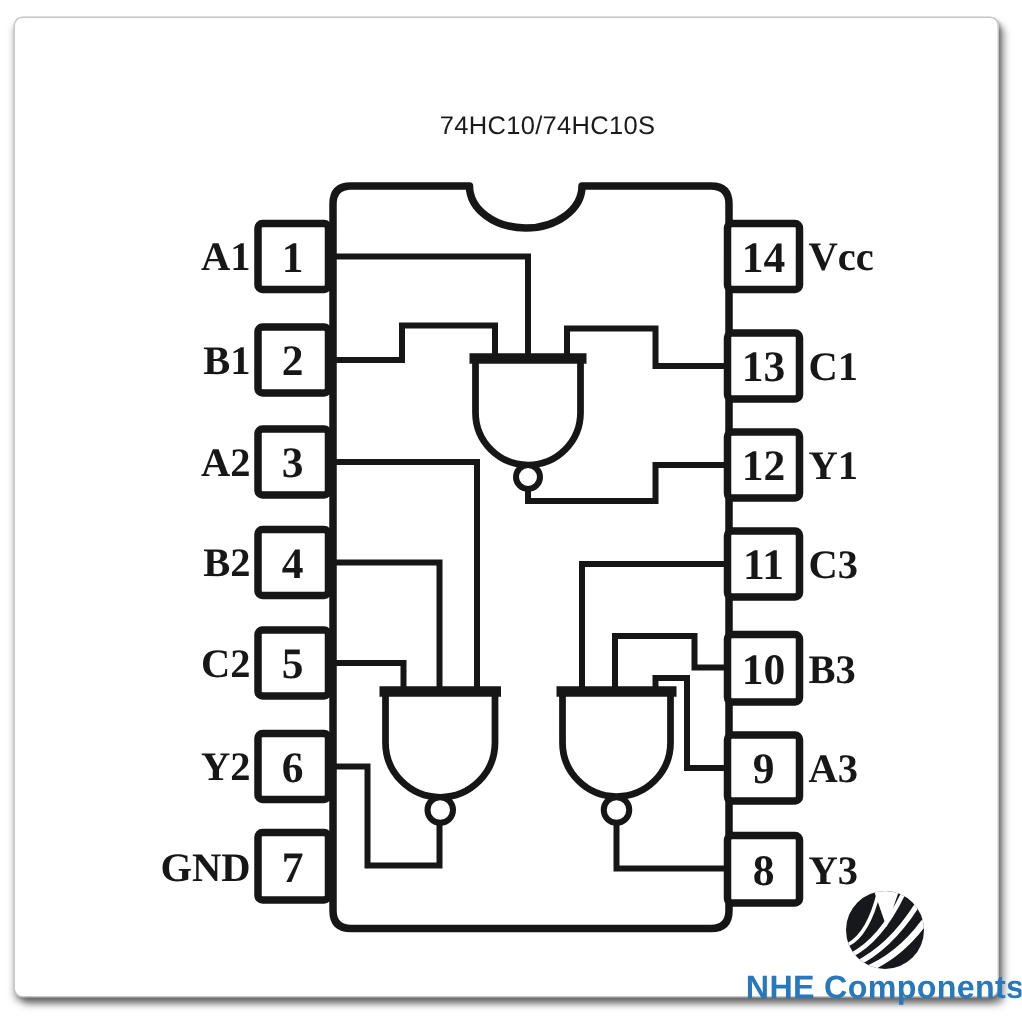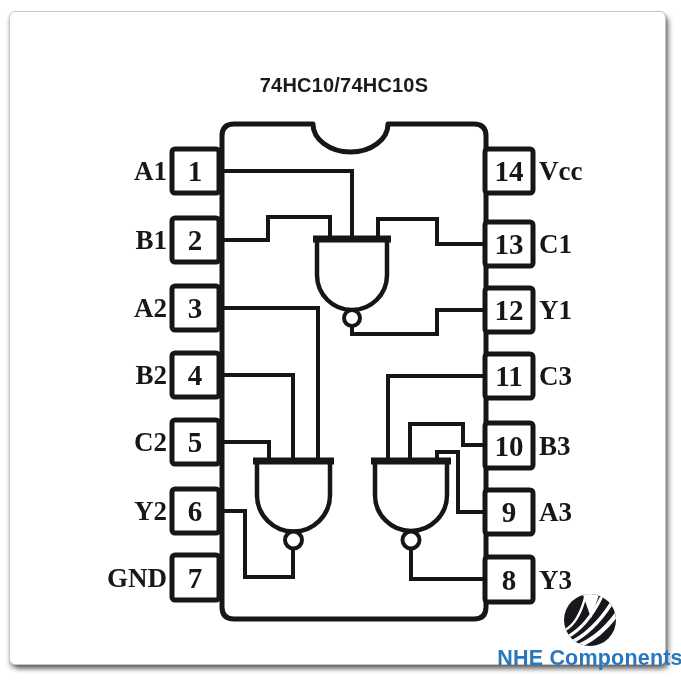--- a/index.html
+++ b/index.html
@@ -16,24 +16,24 @@
     width: 655px; height: 652px;
     background: #ffffff;
     border: 1px solid #c6c6c6;
     border-radius: 6px;
     box-shadow: 4px 5px 5px -1px rgba(50,50,50,0.55),
                 -1px 4px 4px -1px rgba(60,60,60,0.35),
                 1px 1px 2px rgba(0,0,0,0.2);
   }
   .chip-title {
     position: absolute;
-    left: 334px; top: 62px;
+    left: 355px; top: 62px;
     transform: translateX(-50%);
-    font-weight: bold;
-    font-size: 20px;
+    font-weight: normal;
+    font-size: 17px;
     letter-spacing: 0.2px;
     color: #1b1b1b;
     white-space: nowrap;
   }
   svg.diagram { position: absolute; left: 0; top: 0; }
   .icbody { fill: none; stroke: #161616; stroke-width: 5; stroke-linejoin: round; }
   .wire   { fill: none; stroke: #161616; stroke-width: 4; }
   .gate-body { fill: none; stroke: #161616; stroke-width: 4.5; }
   .gate-top  { fill: none; stroke: #161616; stroke-width: 7; }
   .bubble { fill: #ffffff; stroke: #161616; stroke-width: 4; }

